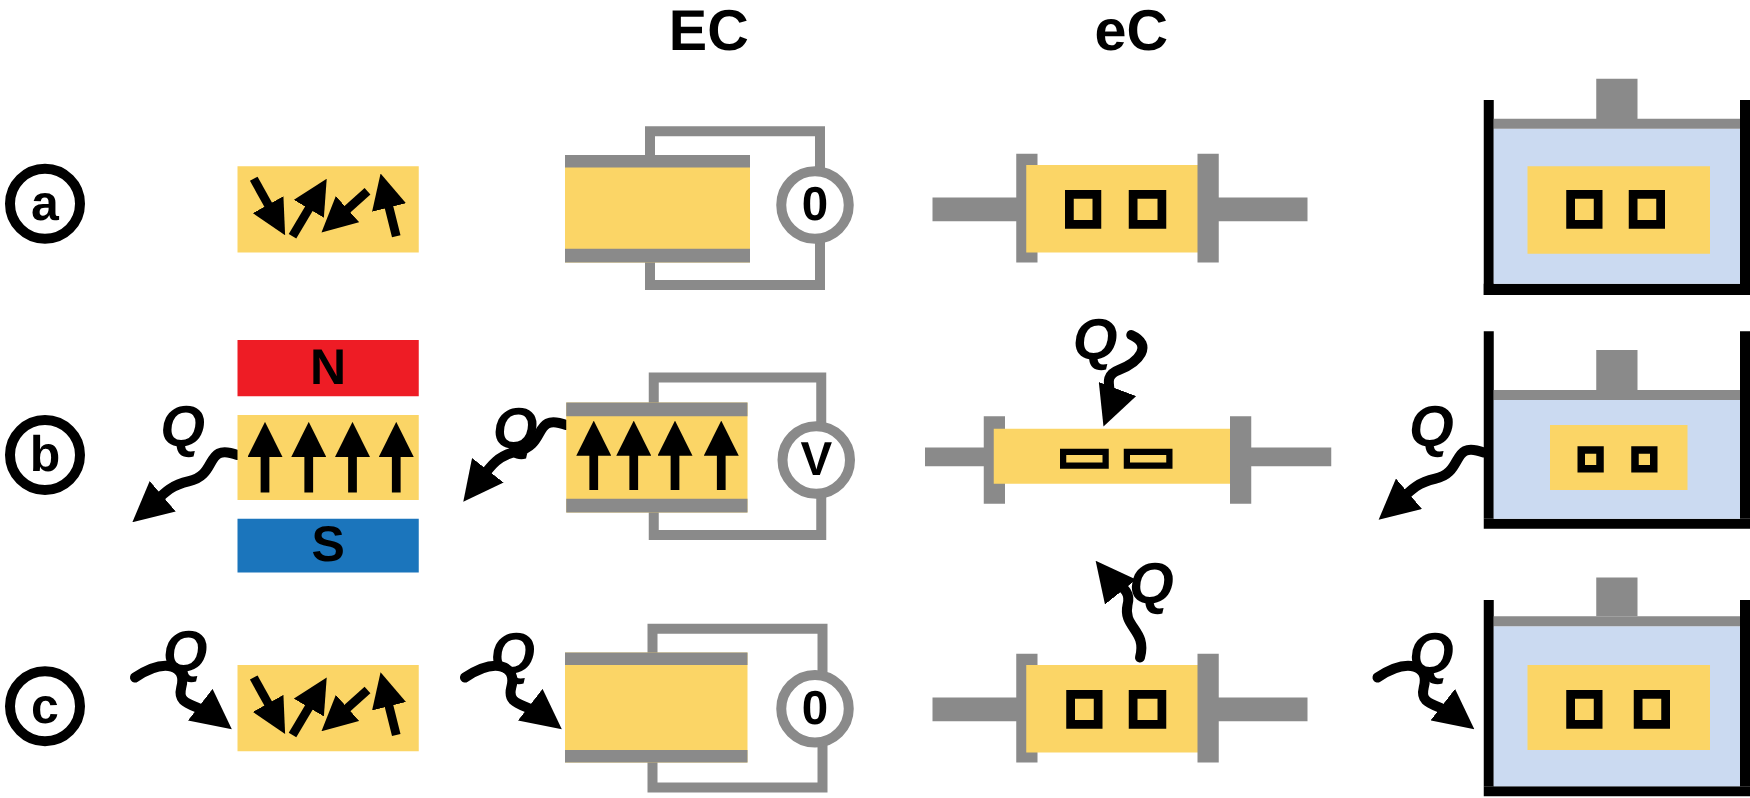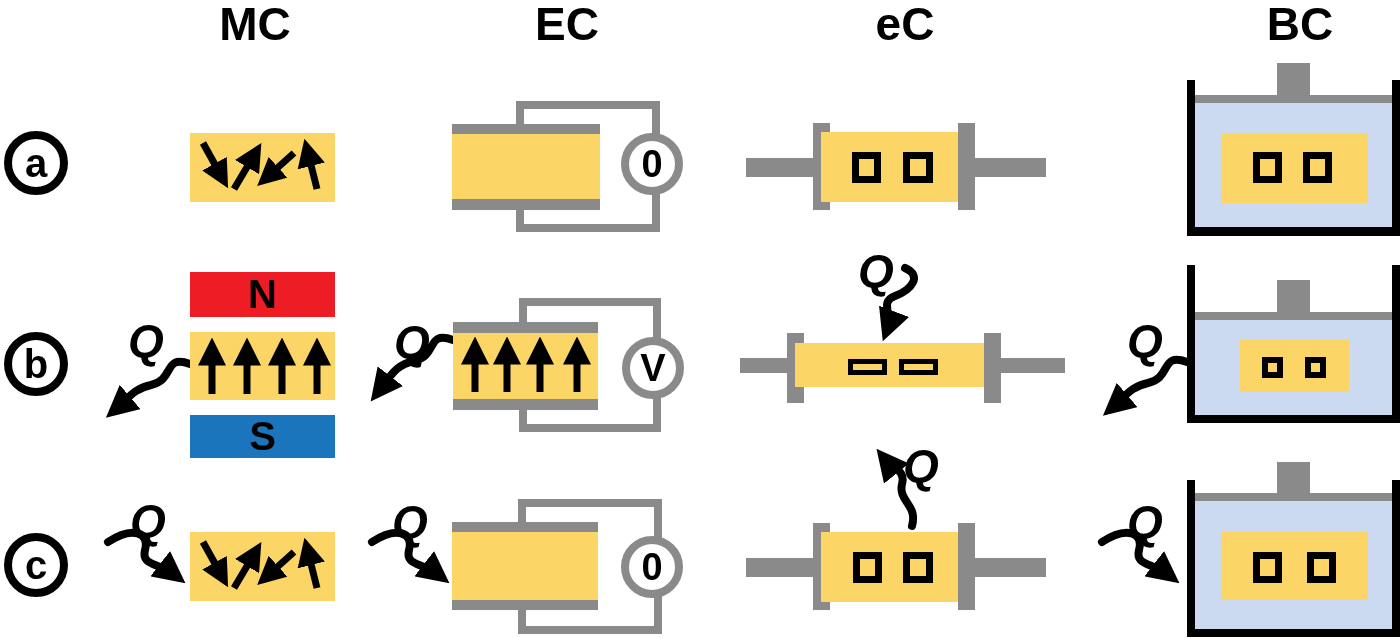--- a/index.html
+++ b/index.html
@@ -34,24 +34,22 @@
 <div id="stage">
 
   <svg width="0" height="0" style="position:absolute">
     <defs>
       <marker id="ah" viewBox="0 0 4 4" markerWidth="4" markerHeight="4" refX="2.5" refY="2" orient="auto">
         <path d="M0,0 L4,2 L0,4 Z" fill="#000"></path>
       </marker>
     </defs>
   </svg>
 
-  <div class="abs hdr" style="left:185px;top:0px">MC</div>
   <div class="abs hdr" style="left:497px;top:0px">EC</div>
   <div class="abs hdr" style="left:835px;top:0px">eC</div>
-  <div class="abs hdr" style="left:1230px;top:0px">BC</div>
 
   <div class="abs rowcirc" style="left:4px;top:131px">a</div>
   <div class="abs rowcirc" style="left:4px;top:332px">b</div>
   <div class="abs rowcirc" style="left:4px;top:533px">c</div>
 
   <div class="abs ylw" style="left:190px;top:133px;width:145px;height:69px"></div>
   <svg class="abs arr" style="left:190px;top:133px" width="145" height="69" viewBox="0 0 145 69">
     <line class="spin" x1="13" y1="10" x2="33" y2="46" marker-end="url(#ah)"></line>
     <line class="spin" x1="44" y1="56" x2="66" y2="19" marker-end="url(#ah)"></line>
     <line class="spin" x1="104" y1="20" x2="75" y2="46" marker-end="url(#ah)"></line>

